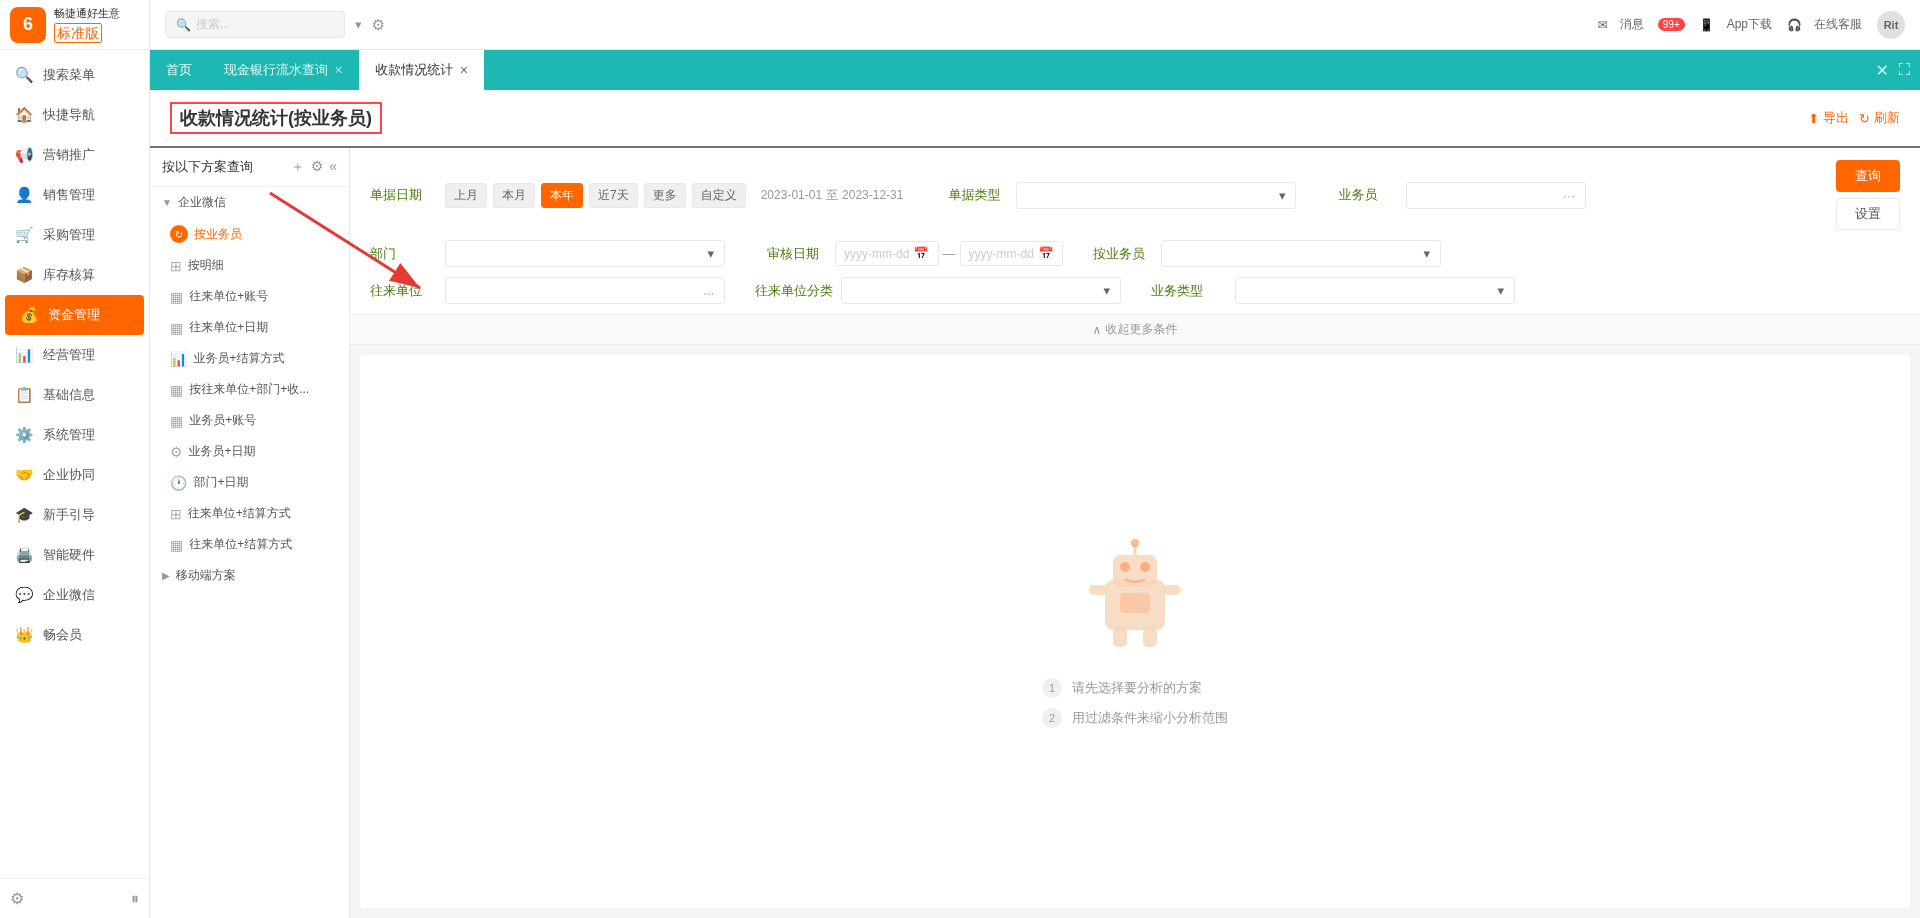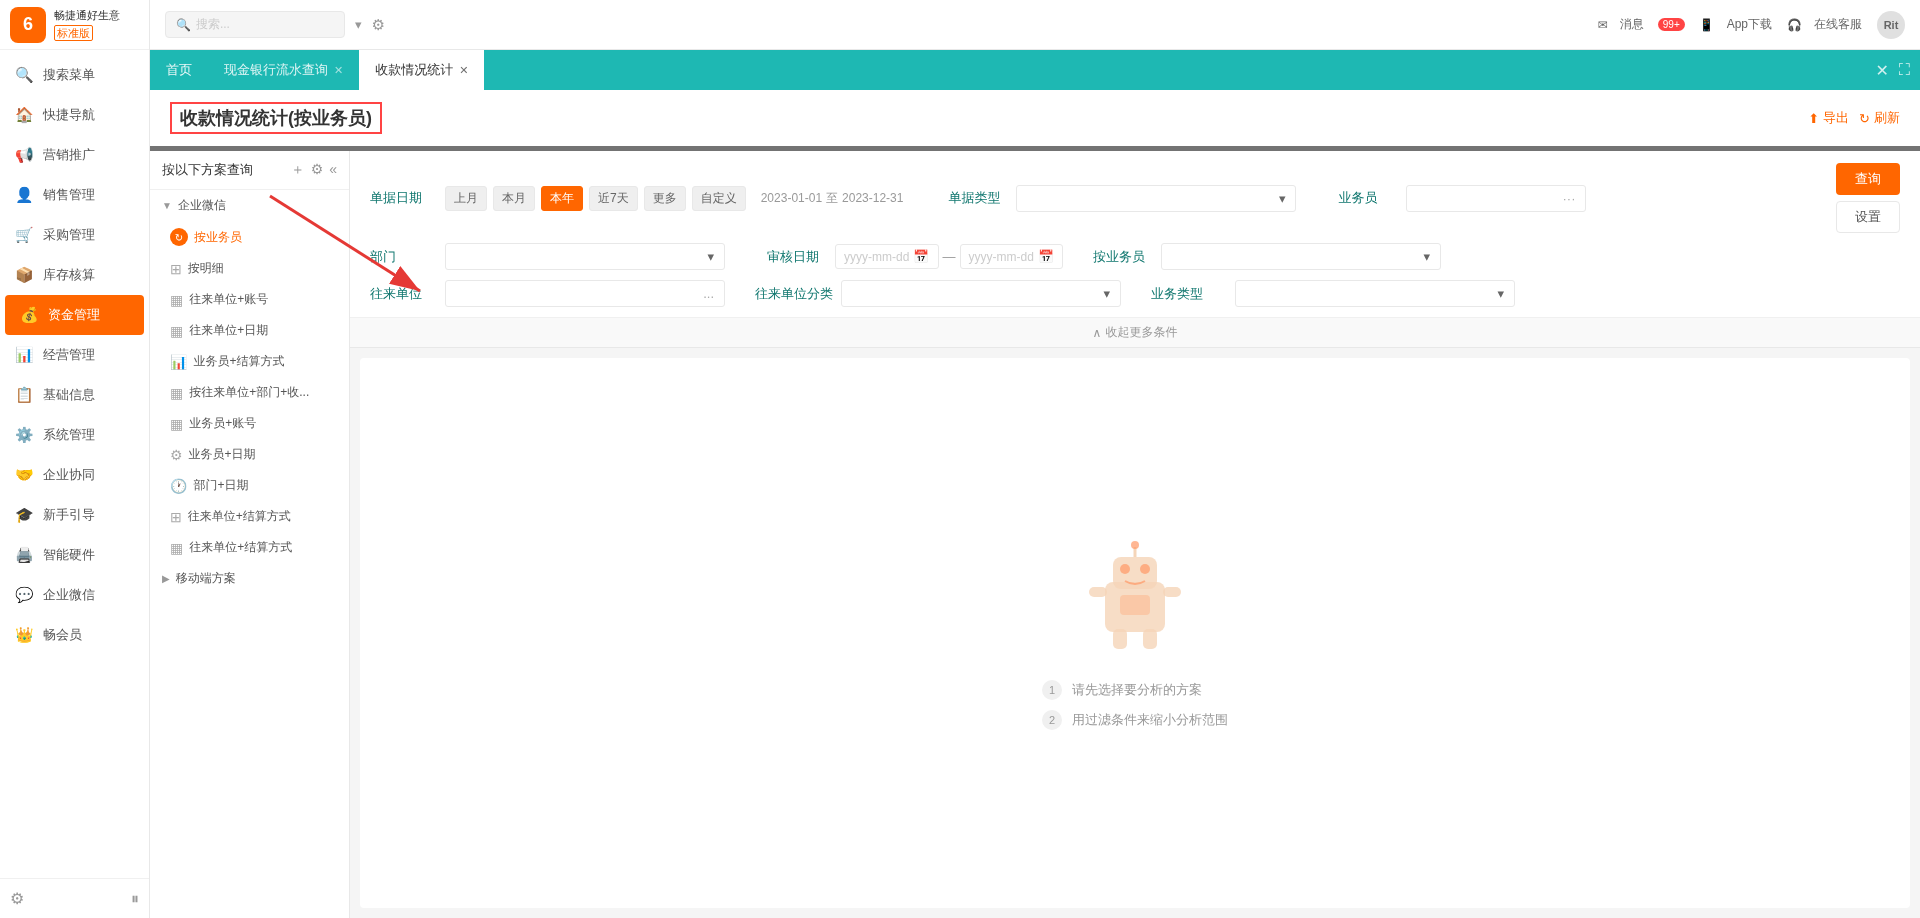--- a/index.html
+++ b/index.html
@@ -3,21 +3,21 @@
   <meta charset="utf-8">
   <style>
     * { margin: 0; padding: 0; box-sizing: border-box; }
     body { font-family: 'Microsoft YaHei', Arial, sans-serif; font-size: 13px; background: #f5f5f5; width: 1920px; height: 918px; overflow: hidden; display: flex; }
 
     
     .sidebar { width: 150px; background: #fff; border-right: 1px solid #e8e8e8; display: flex; flex-direction: column; height: 918px; flex-shrink: 0; }
     .sidebar-logo { height: 50px; background: #fff; display: flex; align-items: center; padding: 0 10px; border-bottom: 1px solid #f0f0f0; }
     .logo-icon { width: 36px; height: 36px; background: #ff6600; border-radius: 8px; display: flex; align-items: center; justify-content: center; color: white; font-size: 18px; font-weight: bold; }
     .logo-text { margin-left: 8px; font-size: 11px; color: #333; line-height: 1.3; }
-    .logo-badge { font-size: 11px; color: #ff6600; border: 1px solid #ff6600; border-radius: 2px; padding: 0 2px; margin-top: 2px; display: inline-block; }
+    .logo-badge { font-size: 14px; color: #ff6600; border: 1px solid #ff6600; border-radius: 2px; padding: 0 2px; margin-top: 2px; display: inline-block; }
     .sidebar-nav { flex: 1; overflow-y: auto; padding: 5px 0; }
     .nav-item { display: flex; align-items: center; padding: 10px 15px; cursor: pointer; color: #555; font-size: 13px; }
     .nav-item.active { background: #ff6600; color: white; border-radius: 4px; margin: 0 5px; }
     .nav-item .nav-icon { width: 20px; height: 20px; margin-right: 8px; display: flex; align-items: center; justify-content: center; font-size: 15px; }
     .sidebar-footer { padding: 10px; display: flex; align-items: center; justify-content: space-between; border-top: 1px solid #f0f0f0; }
 
     
     .main { flex: 1; display: flex; flex-direction: column; height: 918px; overflow: hidden; }
 
     
@@ -36,21 +36,21 @@
     .tab.active { background: #fff; color: #333; }
     .tab-close { font-size: 11px; opacity: 0.7; }
     .tab-home { color: rgba(255,255,255,0.9); }
     .tabbar-actions { margin-left: auto; display: flex; align-items: center; gap: 10px; padding-right: 10px; }
     .tabbar-action-btn { color: white; font-size: 16px; cursor: pointer; opacity: 0.8; }
 
     
     .page-content { flex: 1; overflow: hidden; display: flex; flex-direction: column; background: #f5f5f5; }
 
     
-    .page-header { background: #fff; padding: 12px 20px; display: flex; align-items: center; justify-content: space-between; border-bottom: 5px solid #737373; flex-shrink: 0; }
+    .page-header { background: #fff; padding: 12px 20px; display: flex; align-items: center; justify-content: space-between; border-bottom: 2px solid #737373; flex-shrink: 0; }
     .page-title { font-size: 18px; font-weight: 600; color: #333; border: 2px solid #ff4444; padding: 2px 8px; }
     .page-header-actions { display: flex; align-items: center; gap: 10px; }
     .action-btn { display: flex; align-items: center; gap: 4px; color: #ff6600; font-size: 13px; cursor: pointer; }
 
     
     .content-area { flex: 1; display: flex; overflow: hidden; }
 
     
     .left-panel { width: 200px; background: #fff; border-right: 1px solid #e8e8e8; flex-shrink: 0; overflow-y: auto; }
     .panel-header { padding: 10px 12px; display: flex; align-items: flex-start; justify-content: space-between; border-bottom: 1px solid #f0f0f0; }
@@ -61,21 +61,21 @@
     .tree-item.active { color: #ff6600; }
     .tree-group { padding-left: 8px; }
     .tree-group-header { padding: 7px 12px; display: flex; align-items: center; gap: 6px; cursor: pointer; color: #555; font-size: 12px; font-weight: 500; }
 
     
     .right-panel { flex: 1; overflow: hidden; display: flex; flex-direction: column; }
 
     
     .filter-area { background: #fff; padding: 12px 20px; border-bottom: 1px solid #e8e8e8; flex-shrink: 0; }
     .filter-row { display: flex; align-items: center; gap: 15px; margin-bottom: 10px; }
-    .filter-label { color: #0f766e; font-size: 13px; white-space: nowrap; min-width: 60px; }
+    .filter-label { color: #4d7c0f; font-size: 13px; white-space: nowrap; min-width: 60px; }
     .filter-date-group { display: flex; align-items: center; gap: 6px; }
     .date-quick-btn { padding: 3px 8px; border: 1px solid #e8e8e8; border-radius: 3px; font-size: 12px; color: #666; cursor: pointer; }
     .date-quick-btn.active { background: #ff6600; color: white; border-color: #ff6600; }
     .date-range { display: flex; align-items: center; gap: 4px; font-size: 12px; color: #999; }
     .filter-select { border: 1px solid #e8e8e8; border-radius: 3px; padding: 5px 10px; font-size: 13px; color: #666; display: flex; align-items: center; justify-content: space-between; min-width: 200px; cursor: pointer; }
     .filter-select-wide { min-width: 280px; }
     .filter-dash { color: #999; }
     .query-btn { background: #ff6600; color: white; border: none; border-radius: 4px; padding: 7px 18px; font-size: 13px; cursor: pointer; }
     .set-btn { border: 1px solid #e8e8e8; background: white; color: #555; border-radius: 4px; padding: 6px 18px; font-size: 13px; cursor: pointer; }
     .filter-actions { display: flex; flex-direction: column; gap: 6px; margin-left: auto; }

